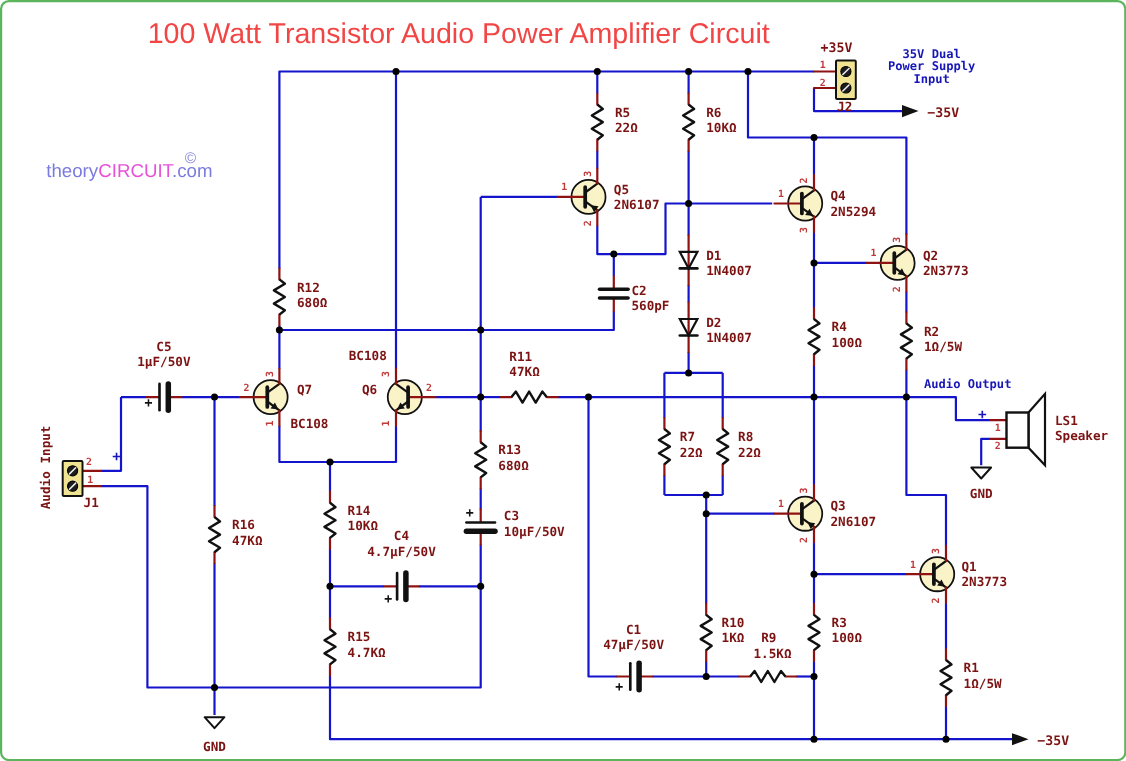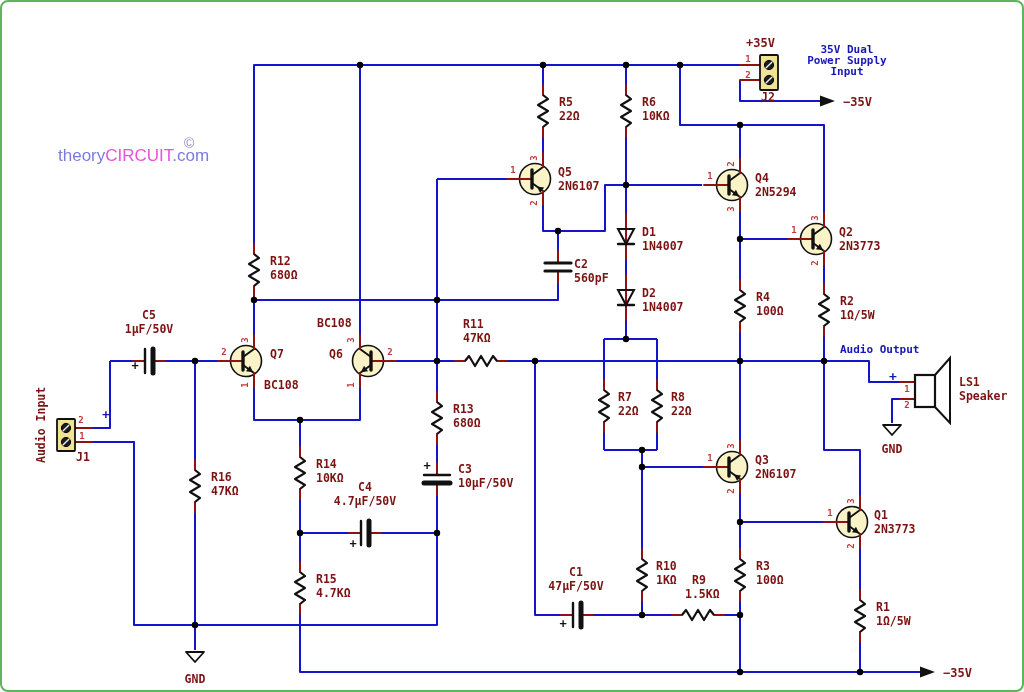--- a/index.html
+++ b/index.html
@@ -1,29 +1,30 @@
 <!DOCTYPE html>
 <html><head>
 <meta charset="utf-8">
 <style>
   html,body{margin:0;padding:0;background:#fff;}
   .stage{position:relative;width:1024px;height:692px;box-sizing:border-box;
          border:2px solid #5cb55c;border-radius:8px;background:#fff;overflow:hidden;
          font-family:"Liberation Sans",sans-serif;}
   .page-title{position:absolute;top:13px;left:60px;width:710px;text-align:center;
          font-size:26px;color:#f24545;font-family:"Liberation Sans",sans-serif;white-space:nowrap;}
-  .watermark{position:absolute;top:144px;left:56px;font-size:17px;white-space:nowrap;}
+  .watermark{position:absolute;top:144px;left:40px;font-size:17px;white-space:nowrap;}
   .wm-blue{color:#7b7bdf;} .wm-pink{color:#e751d9;}
   .wm-copy{position:absolute;left:126px;top:-11px;font-size:14px;color:#8a8ad6;}
   svg{position:absolute;top:0;left:0;}
 </style>
 </head>
 <body>
 
 <div class="stage">
+  <div class="page-title">100 Watt Transistor Audio Power Amplifier Circuit</div>
   <div class="watermark"><span class="wm-blue">theory</span><span class="wm-pink">CIRCUIT</span><span class="wm-blue">.com</span><span class="wm-copy">©</span></div>
   <svg id="schem" width="1024" height="692" viewBox="0 0 1024 692">
       <g>
         <polyline points="252,242 252,63 738,63" fill="none" stroke="#1414cc" stroke-width="2" stroke-linejoin="round"></polyline>
         <polyline points="252,294 252,333" fill="none" stroke="#1414cc" stroke-width="2" stroke-linejoin="round"></polyline>
         <polyline points="358,63 358,333" fill="none" stroke="#1414cc" stroke-width="2" stroke-linejoin="round"></polyline>
         <polyline points="541,63 541,83" fill="none" stroke="#1414cc" stroke-width="2" stroke-linejoin="round"></polyline>
         <polyline points="541,135 541,151" fill="none" stroke="#1414cc" stroke-width="2" stroke-linejoin="round"></polyline>
         <polyline points="541,203 541,229 603,229 603,183 700,183" fill="none" stroke="#1414cc" stroke-width="2" stroke-linejoin="round"></polyline>
         <polyline points="556,229 556,249" fill="none" stroke="#1414cc" stroke-width="2" stroke-linejoin="round"></polyline>

